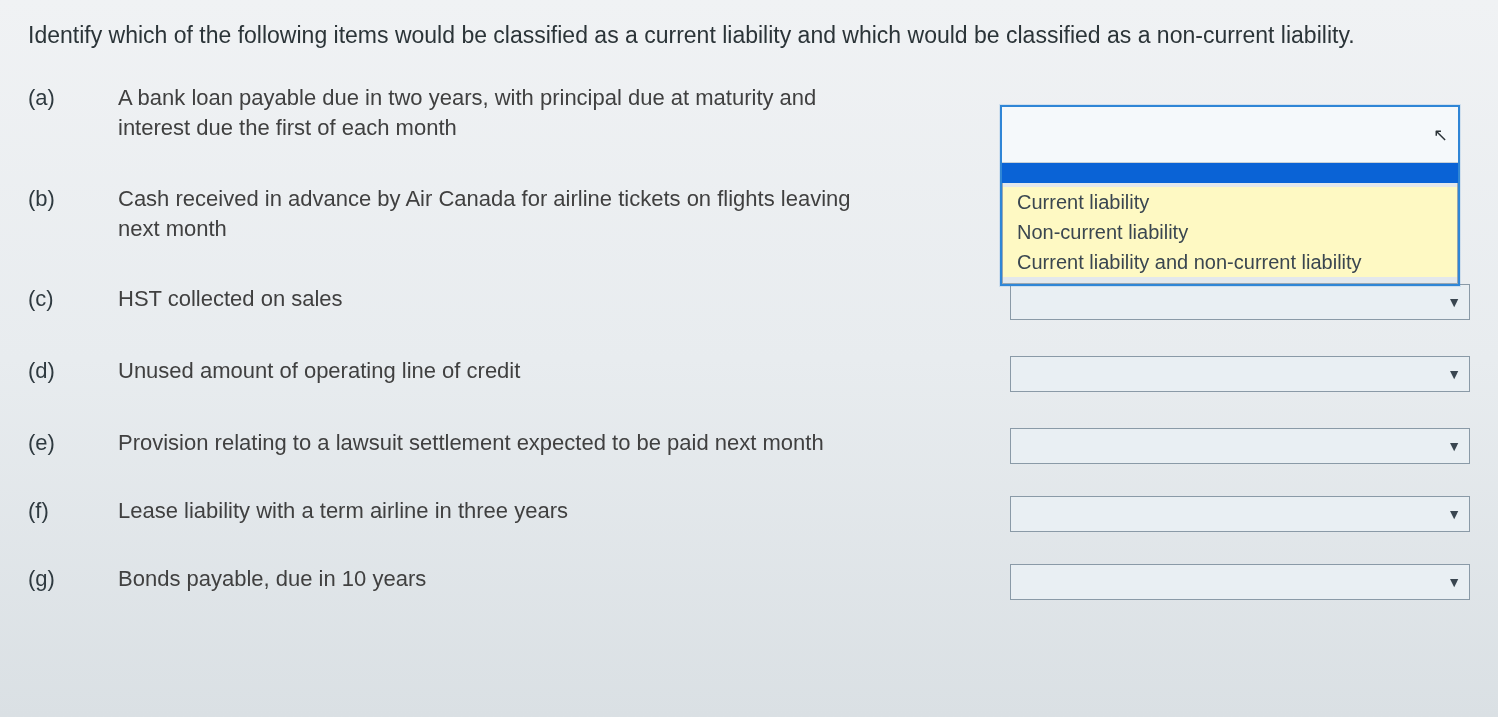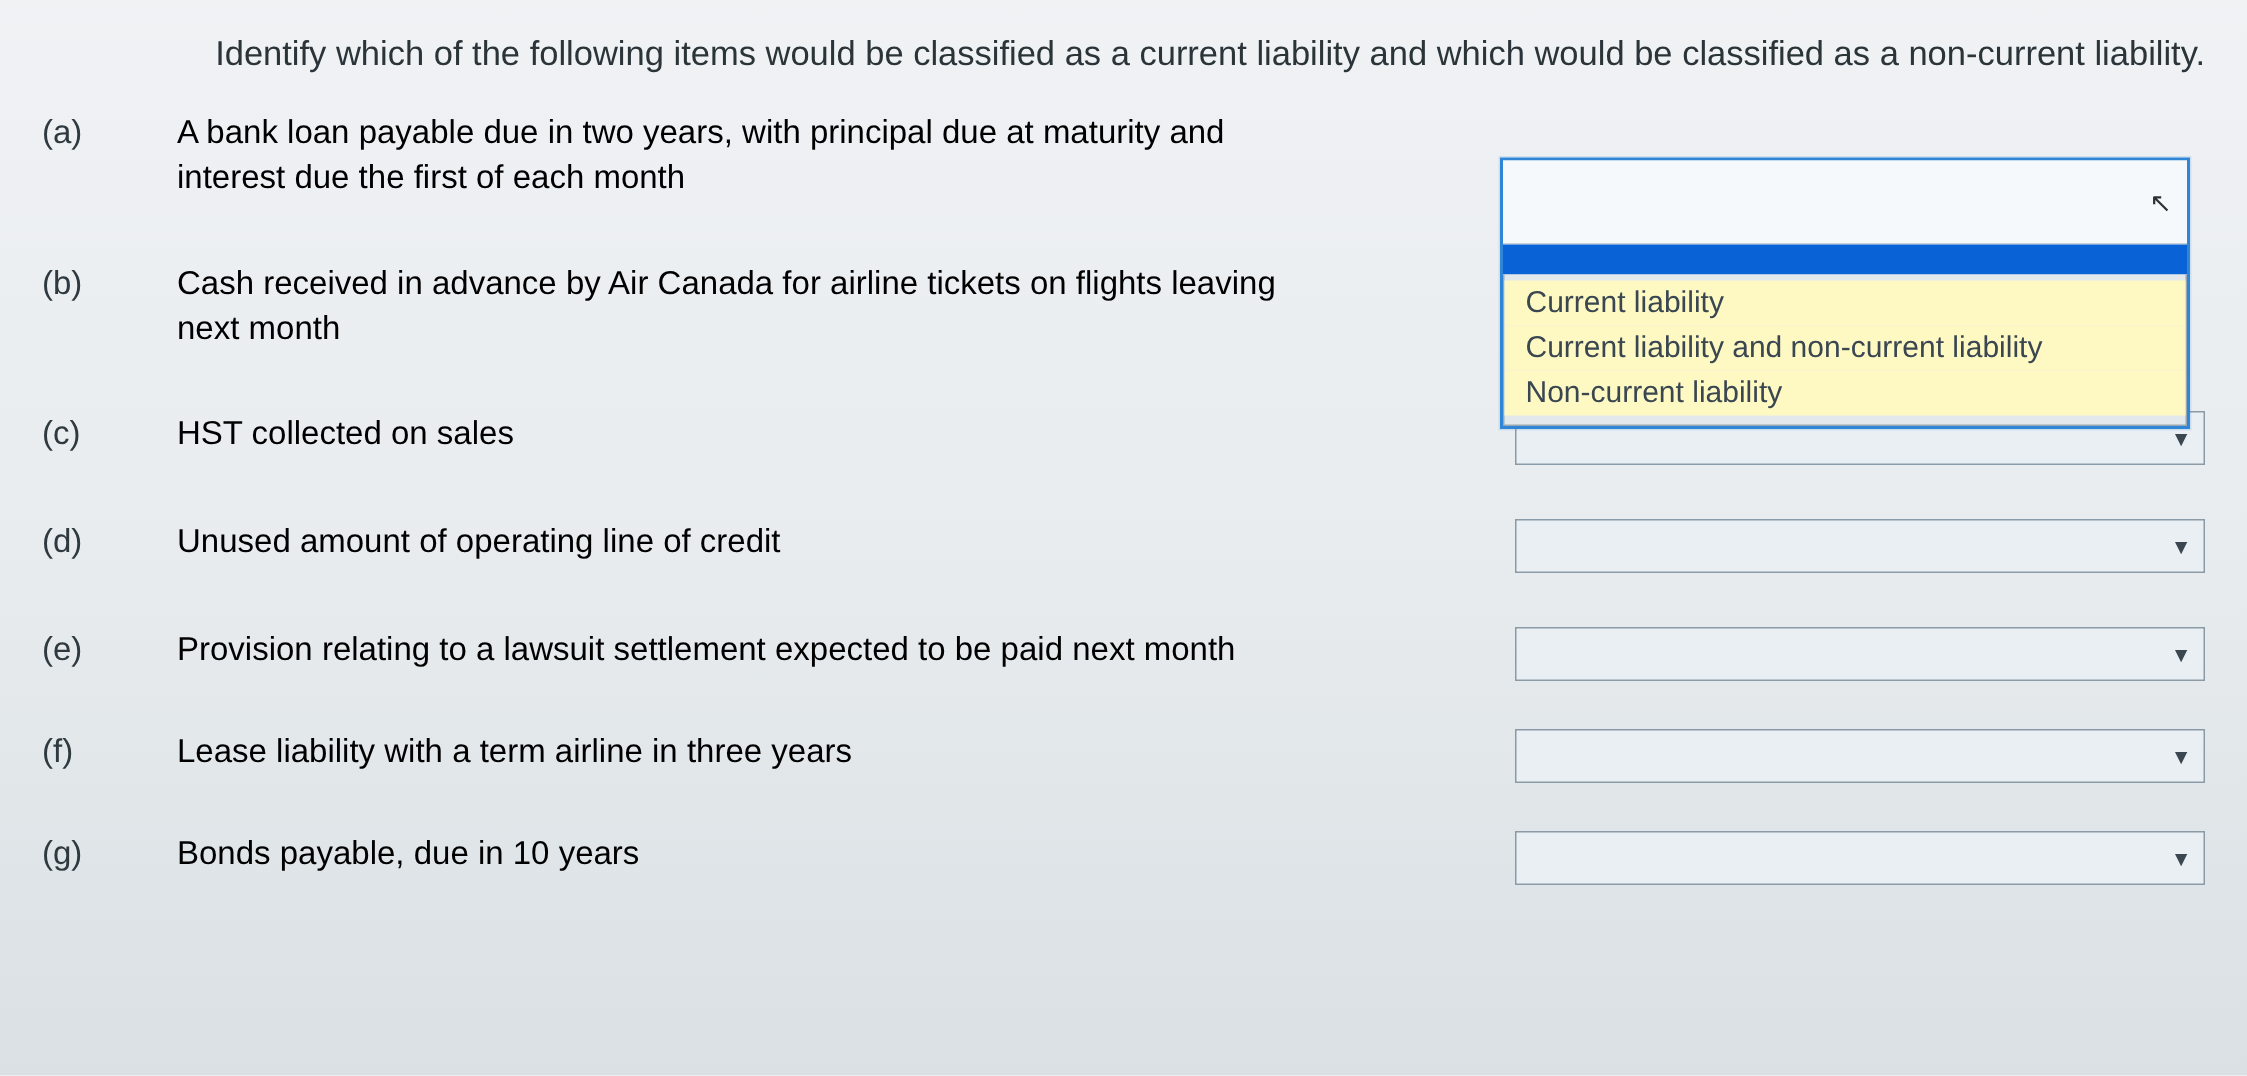--- a/index.html
+++ b/index.html
@@ -13,43 +13,42 @@
       width: 1498px;
       height: 717px;
       padding: 20px 28px;
       color: #2a3338;
       position: relative;
       overflow: hidden;
     }
     .question-stem {
       font-size: 23px;
       color: #2b3438;
-      margin-bottom: 22px;
+      margin-bottom: 32px;
       line-height: 1.35;
-      text-align: right;
     }
     .items-area {
       display: flex;
       flex-direction: column;
     }
     .item-row {
       display: flex;
       align-items: flex-start;
       margin-bottom: 40px;
     }
     .item-label {
       width: 90px;
       font-size: 22px;
       color: #2f3a40;
       padding-top: 2px;
     }
     .item-text {
       flex: 0 0 790px;
       font-size: 22px;
-      color: #000000;
+      color: #404040;
       line-height: 1.38;
       padding-right: 30px;
     }
     .select-col {
       flex: 0 0 460px;
       margin-left: auto;
       position: relative;
     }
     .select-box {
       width: 100%;
@@ -186,16 +185,16 @@
 
 </div>
 
 <div class="open-dropdown">
   <div class="empty-head">
     <span class="cursor-icon">↖</span>
   </div>
   <div class="highlight-bar"></div>
   <div class="options-wrap">
     <div class="option">Current liability</div>
+    <div class="option">Non-current liability</div>
     <div class="option">Current liability and non-current liability</div>
-    <div class="option">Non-current liability</div>
   </div>
 </div>
 
 </body></html>

